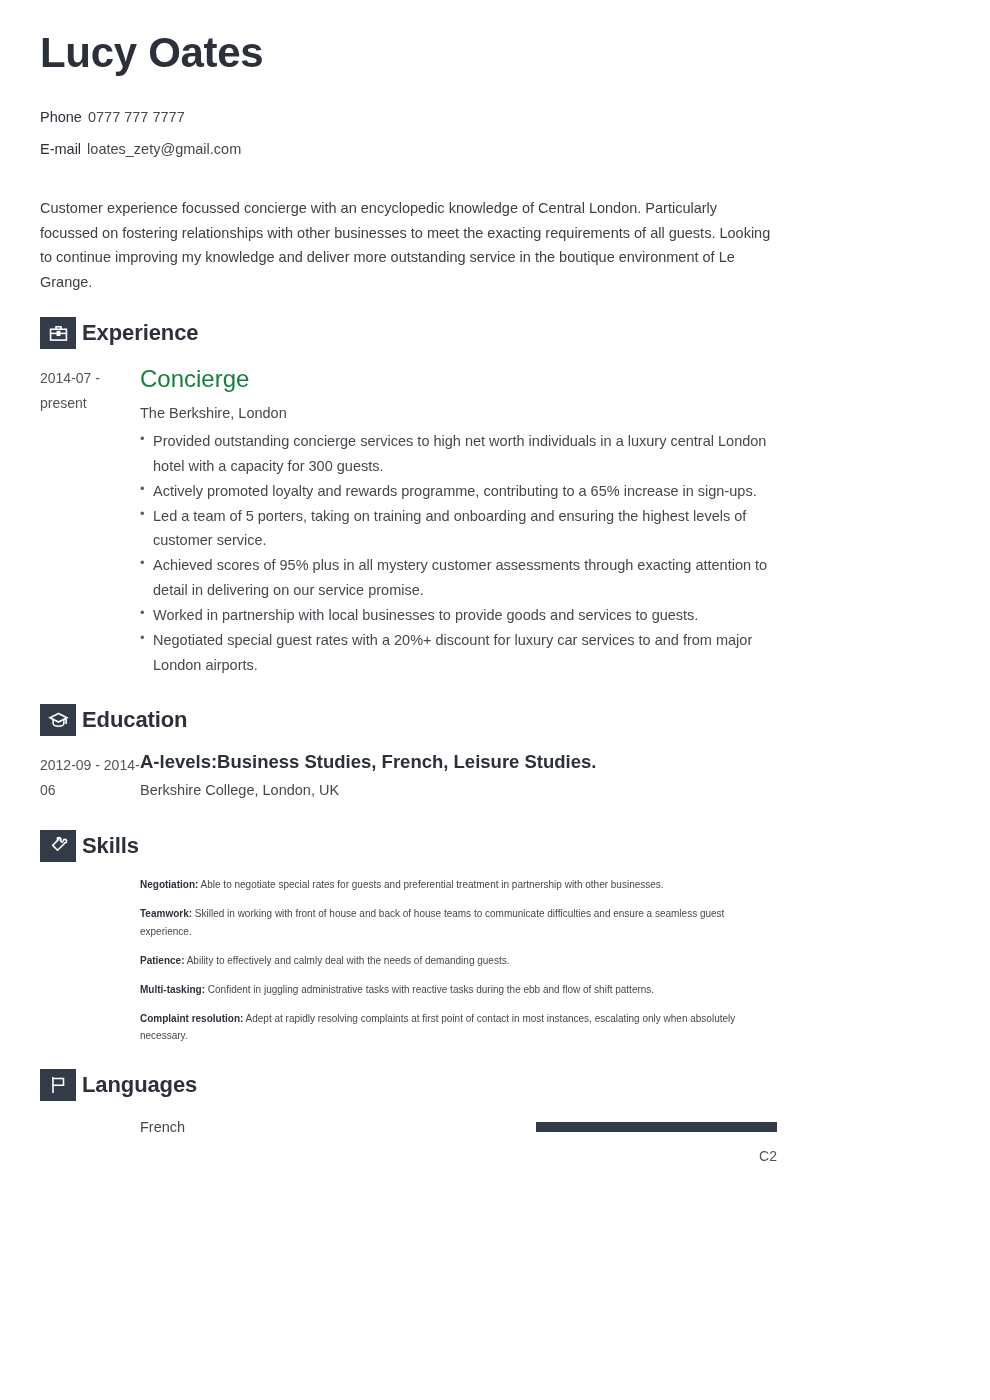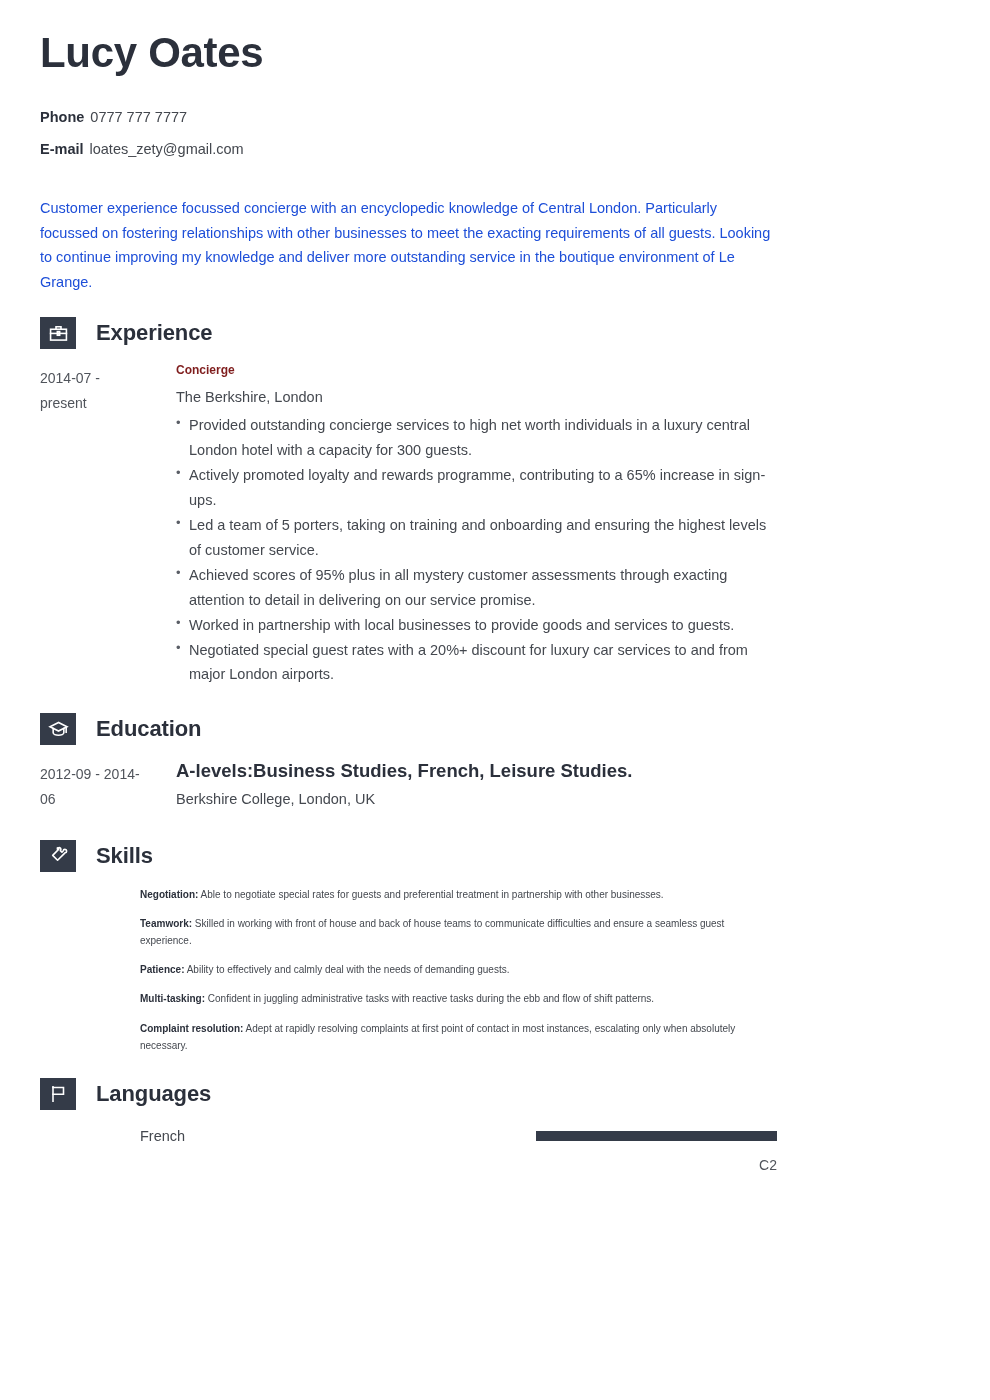--- a/index.html
+++ b/index.html
@@ -32,42 +32,42 @@
     line-height: 1.1;
     margin: 0 0 30px 0;
   }
   .contact-row {
     font-size: 14.5px;
     line-height: 1.6;
     margin-bottom: 9px;
     color: #3f434b;
   }
   .contact-label {
-    font-weight: bold;
+    font-weight: normal;
     color: #2b303b;
     margin-right: 6px;
   }
   .contact-value { color: #43474e; }
 
   
   .summary {
     margin-top: 34px;
     font-size: 14.5px;
     line-height: 1.72;
-    color: #1d4ed8;
+    color: #404040;
     max-width: 912px;
     text-align: left;
   }
 
   
   .section { margin-top: 22px; }
   .section-head {
     display: flex;
     align-items: center;
-    gap: 20px;
+    gap: 6px;
     margin-bottom: 14px;
   }
   .section-icon {
     width: 36px;
     height: 32px;
     background: #343b48;
     display: flex;
     align-items: center;
     justify-content: center;
     flex: 0 0 auto;
@@ -78,36 +78,35 @@
     font-weight: bold;
     color: #2b303b;
     letter-spacing: -0.1px;
   }
 
   
   .entry {
     display: flex;
     align-items: flex-start;
     margin-bottom: 4px;
-    gap: 36px;
   }
   .entry-date {
     width: 100px;
     flex: 0 0 100px;
     font-size: 14px;
     line-height: 1.78;
     color: #50545b;
     padding-top: 3px;
   }
   .entry-body { flex: 1 1 auto; min-width: 0; }
 
   .job-title {
-    font-size: 12px;
-    font-weight: bold;
-    color: #7f1d1d;
+    font-size: 24px;
+    font-weight: normal;
+    color: #15803d;
     line-height: 1.3;
     margin-bottom: 7px;
   }
   .edu-title {
     font-size: 18.5px;
     font-weight: bold;
     color: #2b303b;
     line-height: 1.3;
     margin-bottom: 5px;
   }

